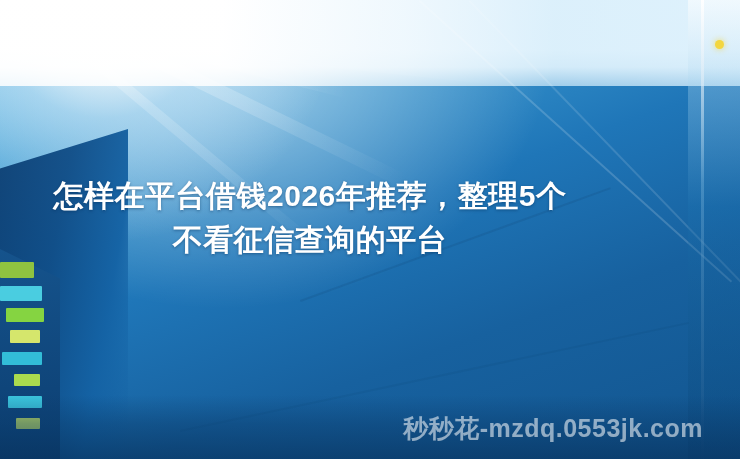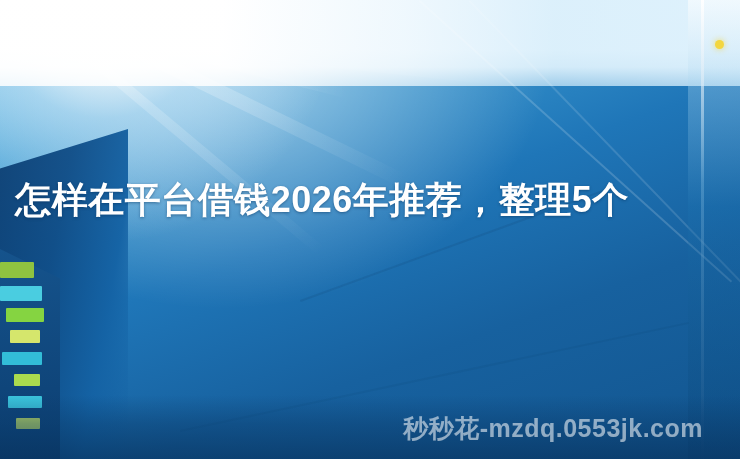--- a/index.html
+++ b/index.html
@@ -109,26 +109,26 @@
   .bottom-strip {
     position: absolute;
     left: 0; bottom: 0;
     width: 740px; height: 64px;
     background: linear-gradient(180deg, rgba(10,62,110,0) 0%, rgba(10,60,108,0.45) 45%, rgba(8,52,96,0.7) 100%);
   }
 
   
   .title-block {
     position: absolute;
-    left: 12px;
+    left: 0;
     top: 174px;
     width: 620px;
     text-align: center;
     color: #ffffff;
-    font-size: 36px;
+    font-size: 30px;
     font-weight: bold;
     line-height: 1.45;
     letter-spacing: 0.5px;
     text-shadow: 0 1px 3px rgba(0,40,80,0.45);
   }
   .title-line { display: block; }
 
   
   .watermark {
     position: absolute;
@@ -176,17 +176,18 @@
     </div>
 
   <div class="right-tower"></div>
   <div class="right-edge-line"></div>
   <div class="yellow-dot" style="right:16px; top:40px; width:9px; height:9px;"></div>
 
   <div class="bottom-strip"></div>
 
   <div class="title-block">
     <span class="title-line">怎样在平台借钱2026年推荐，整理5个</span>
+    <span class="title-line">不看征信查询的平台</span>
   </div>
 
   <div class="watermark">秒秒花-mzdq.0553jk.com</div>
 
 </div>
 
 </body></html>

